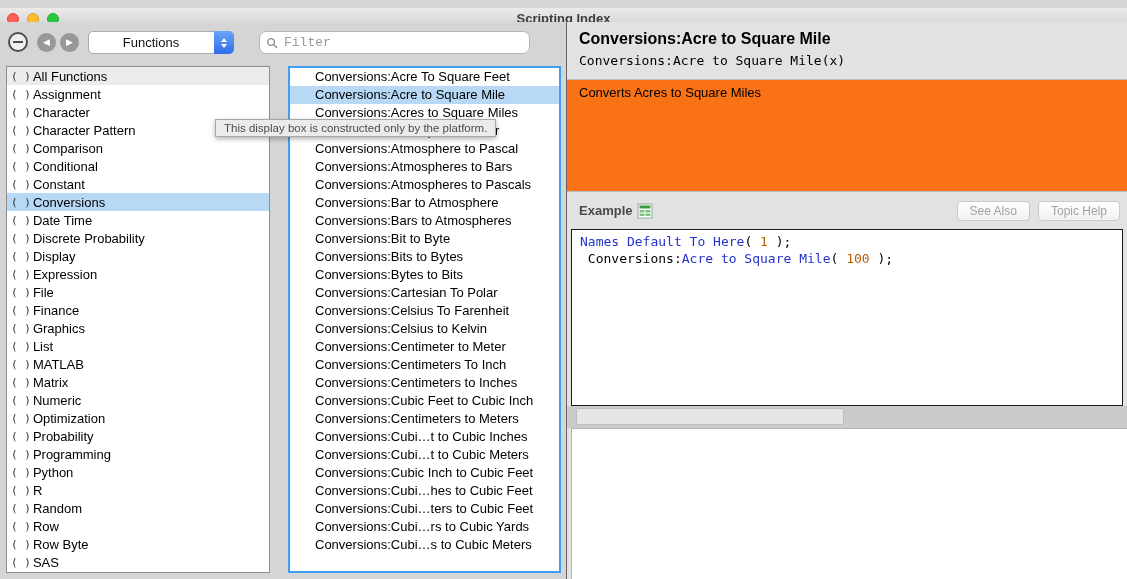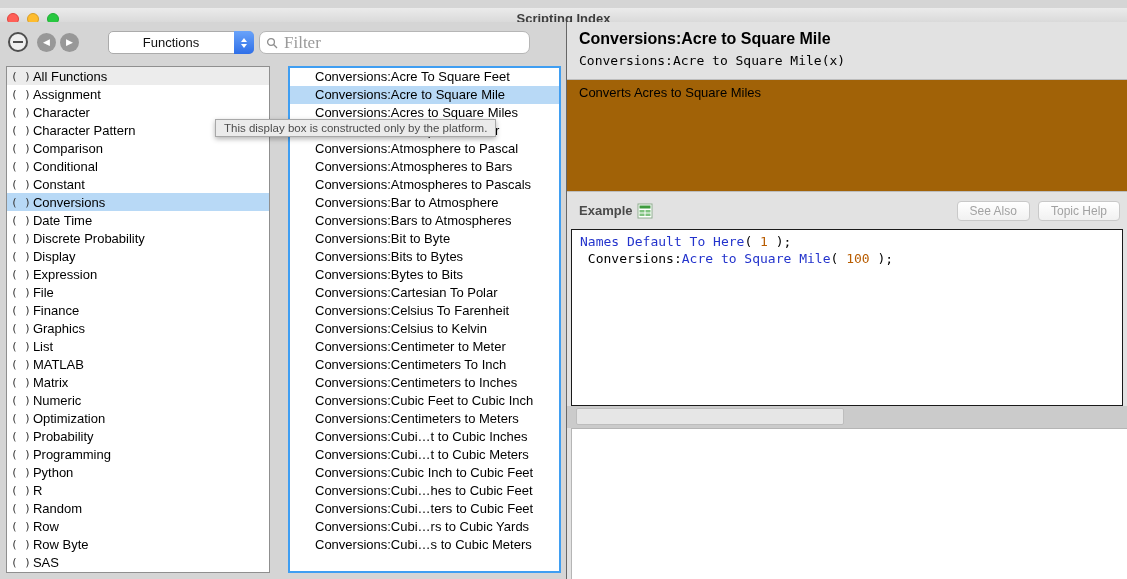--- a/index.html
+++ b/index.html
@@ -15,27 +15,27 @@
   .tl.yellow{background:#febc2e;border:1px solid #d89e24;}
   .tl.green{background:#28c840;border:1px solid #1faf34;}
 
   
   .left-pane{position:absolute;left:0;top:22px;width:566px;height:557px;background:#d5d5d5;}
   .collapse-btn{position:absolute;left:8px;top:10px;width:20px;height:20px;border:2px solid #4e4e4e;border-radius:50%;background:#efefef;}
   .collapse-btn .minus{position:absolute;left:3px;right:3px;top:50%;height:2px;margin-top:-1px;background:#4e4e4e;}
   .nav-btn{position:absolute;top:11px;width:19px;height:19px;border-radius:50%;background:#989898;color:#fff;font-size:9px;line-height:19px;text-align:center;cursor:default;}
   .nav-btn.back{left:37px;}
   .nav-btn.fwd{left:60px;}
-  .popup{position:absolute;left:108px;top:9px;width:146px;height:23px;background:#fff;border:1px solid #ababab;border-radius:5px;}
+  .popup{position:absolute;left:88px;top:9px;width:146px;height:23px;background:#fff;border:1px solid #ababab;border-radius:5px;}
   .popup-label{position:absolute;left:0;right:20px;text-align:center;font-size:13px;line-height:21px;color:#111;}
   .popup-cap{position:absolute;right:-1px;top:-1px;bottom:-1px;width:20px;border-radius:0 5px 5px 0;background:linear-gradient(#69a3fa,#2f6fe8);display:flex;flex-direction:column;align-items:center;justify-content:center;gap:2px;}
   .popup-cap .up{width:0;height:0;border-left:3.5px solid transparent;border-right:3.5px solid transparent;border-bottom:4px solid #fff;}
   .popup-cap .down{width:0;height:0;border-left:3.5px solid transparent;border-right:3.5px solid transparent;border-top:4px solid #fff;}
   .search{position:absolute;left:259px;top:9px;width:271px;height:23px;background:#fff;border:1px solid #b6b6b6;border-radius:7px;display:flex;align-items:center;padding:0 6px;gap:4px;}
-  .search input{border:none;outline:none;flex:1;font-size:17px;font-family:Liberation Serif, serif;color:#333;background:transparent;min-width:0;}
+  .search input{border:none;outline:none;flex:1;font-size:13px;font-family:Liberation Mono, monospace;color:#333;background:transparent;min-width:0;}
   .search input::placeholder{color:#9a9a9a;}
 
   
   .category-list{position:absolute;left:6px;top:44px;width:264px;height:507px;background:#fff;border:1px solid #8f8f8f;overflow:hidden;}
   .side-row{height:18px;display:flex;align-items:center;padding-left:4px;font-size:13px;color:#000;white-space:nowrap;}
   .side-row.hl{background:#ececec;}
   .side-row.sel{background:var(--selection,#b8d9f6);}
   .paren-icon{font-family:"DejaVu Sans Mono",monospace;font-size:11px;color:#333;flex:0 0 18px;}
   .side-label{margin-left:2px;}
   .functions-list{position:absolute;left:288px;top:44px;width:273px;height:507px;background:#fff;border:2px solid var(--focus-ring,#3f9ef2);overflow:hidden;}
@@ -43,21 +43,21 @@
   .fn-row.sel{background:var(--selection,#b8d9f6);}
 
   
   .tooltip{position:absolute;left:215px;top:119px;z-index:40;background:#ebebeb;border:1px solid #a8a8a8;box-shadow:0 2px 5px rgba(0,0,0,.3);font-size:11.5px;color:#4c4c4c;padding:2px 8px;white-space:nowrap;}
 
   
   .right-pane{position:absolute;left:566px;top:22px;width:561px;height:557px;background:#e2e2e2;border-left:1px solid #666;}
   .detail-header{position:absolute;left:0;top:0;width:100%;height:57px;padding:8px 12px 0;}
   .detail-title{font-size:16px;font-weight:bold;color:#000;}
   .detail-signature{margin-top:5px;font-family:"DejaVu Sans Mono",monospace;font-size:13px;color:#000;}
-  .description{position:absolute;left:0;top:57px;width:100%;height:113px;background:#a16207;border-top:1px solid #bdbdbd;border-bottom:1px solid #bdbdbd;padding:5px 12px;font-size:13px;color:#000;}
+  .description{position:absolute;left:0;top:57px;width:100%;height:113px;background:#f97316;border-top:1px solid #bdbdbd;border-bottom:1px solid #bdbdbd;padding:5px 12px;font-size:13px;color:#000;}
   .example-band{position:absolute;left:0;top:170px;width:100%;height:37px;display:flex;align-items:center;padding:0 7px 0 12px;}
   .example-label{font-size:13px;font-weight:bold;color:#4a4a4a;}
   .script-icon{margin-left:5px;display:inline-flex;}
   .band-buttons{margin-left:auto;display:flex;gap:8px;}
   .mac-btn{height:20px;padding:0 12px;font-size:12px;font-family:inherit;color:#a2a2a2;background:linear-gradient(#ffffff,#f1f1f1);border:1px solid #c9c9c9;border-radius:4px;}
   .code-box{position:absolute;left:4px;top:207px;width:552px;height:177px;background:#fff;border:1px solid #1a1a1a;padding:3px 0 0 8px;font-family:"DejaVu Sans Mono",monospace;font-size:13px;line-height:17px;}
   .code-line{white-space:pre;}
   .tok-fn{color:var(--code-function,#2333cc);}
   .tok-num{color:var(--code-number,#b85c00);}
   .tok-pl{color:#000;}

